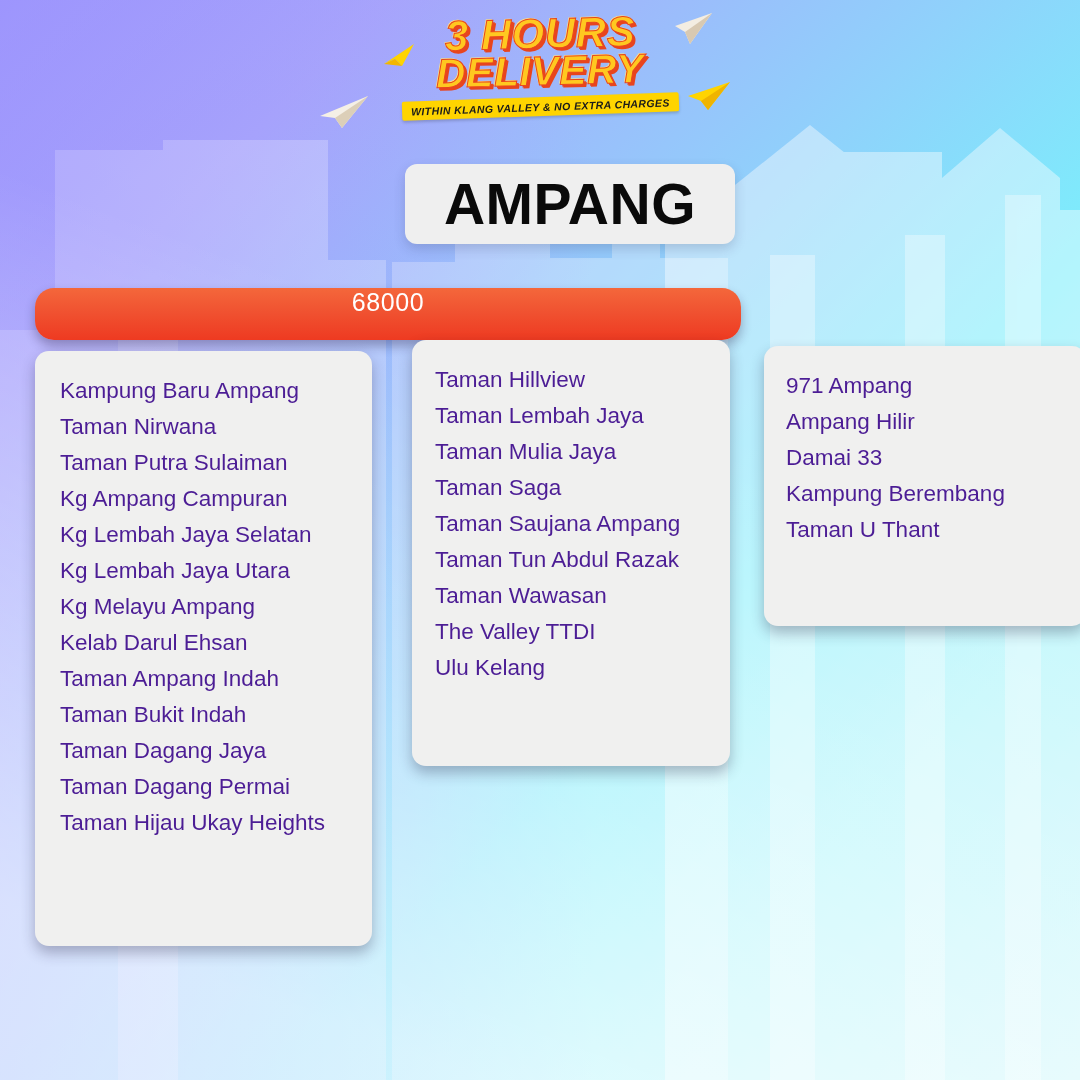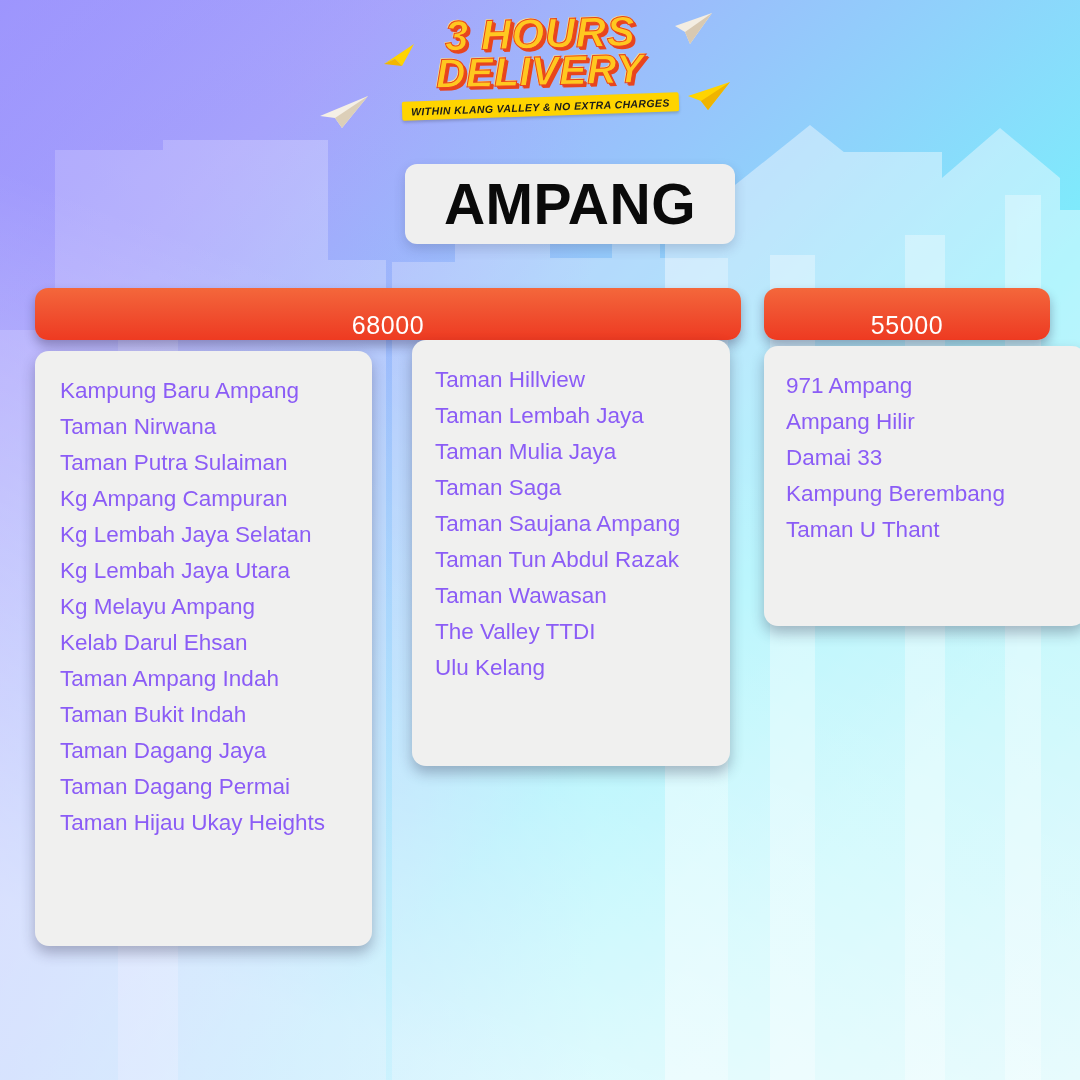--- a/index.html
+++ b/index.html
@@ -97,23 +97,23 @@
     font-size:57px;
     font-weight:bold;
     letter-spacing:0.5px;
     color:#0a0a0a;
   }
 
   
   .zone-bar {
     position:absolute;
     height:52px;
-    border-radius:13px;
+    border-radius:19px;
     background:linear-gradient(180deg,#F4673B 0%,#F05130 48%,#EE3A21 100%);
-    display:flex; align-items:flex-end; justify-content:center;
+    display:flex; align-items:flex-start; justify-content:center;
     box-shadow:0 6px 11px rgba(30,20,60,0.33);
   }
   .zone-bar-label {
     color:#fff;
     font-size:25px;
     letter-spacing:0.6px;
   }
   #zone-bar-0 { left:35px;  top:288px; width:706px; }
   #zone-bar-1 { left:764px; top:288px; width:286px; }
 
@@ -124,21 +124,21 @@
     border-radius:14px;
     box-shadow:0 7px 14px rgba(30,25,60,0.30);
     padding:22px 0 26px 0;
   }
   #list-card-0 { left:35px;  top:351px; width:337px; height:595px; }
   #list-card-1 { left:412px; top:340px; width:318px; height:426px; }
   #list-card-2 { left:764px; top:346px; width:322px; height:280px; }
 
   .area-item {
     font-size:22.5px;
-    color:#8b5cf6;
+    color:#4c1d95;
     line-height:36px;
     padding-left:25px;
     white-space:nowrap;
   }
   #list-card-1 .area-item { padding-left:23px; }
   #list-card-2 .area-item { padding-left:22px; }
 </style>
 </head>
 <body>
 
@@ -200,23 +200,20 @@
     <div id="promo-sub">WITHIN KLANG VALLEY &amp; NO EXTRA CHARGES</div>
   </div>
 
   <div id="title-card">
     <span id="title-text">AMPANG</span>
   </div>
 
   <div class="zone-bar" id="zone-bar-0">
     <span class="zone-bar-label">68000</span>
   </div>
-  <div class="zone-bar" id="zone-bar-1">
-    <span class="zone-bar-label">55000</span>
-  </div>
 
   <div class="list-card" id="list-card-0">
     <div class="area-item">Kampung Baru Ampang</div>
     <div class="area-item">Taman Nirwana</div>
     <div class="area-item">Taman Putra Sulaiman</div>
     <div class="area-item">Kg Ampang Campuran</div>
     <div class="area-item">Kg Lembah Jaya Selatan</div>
     <div class="area-item">Kg Lembah Jaya Utara</div>
     <div class="area-item">Kg Melayu Ampang</div>
     <div class="area-item">Kelab Darul Ehsan</div>

